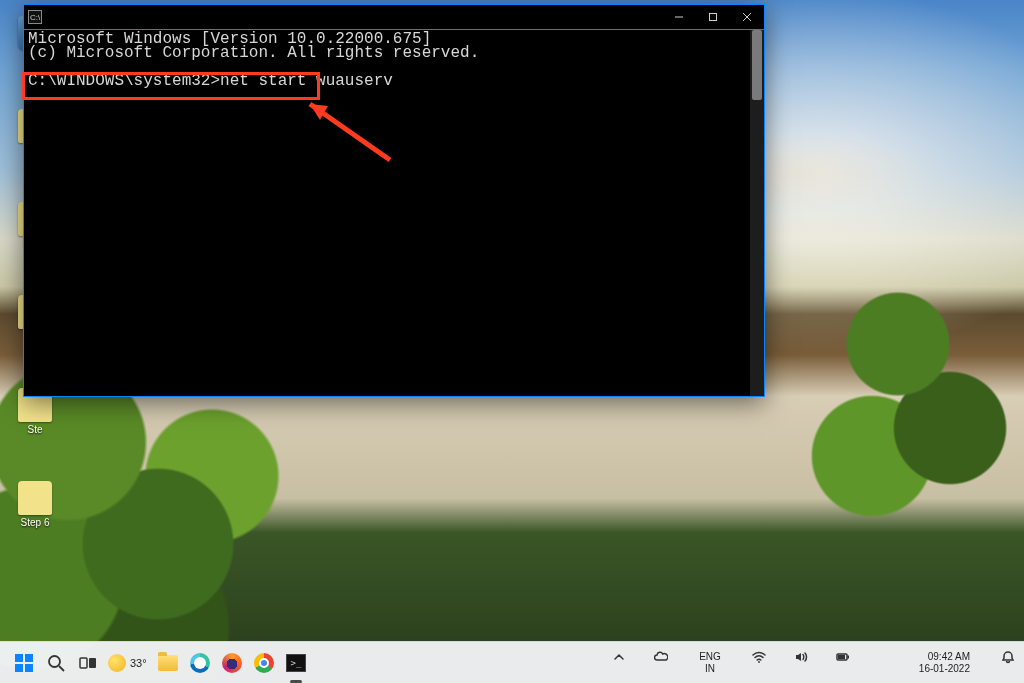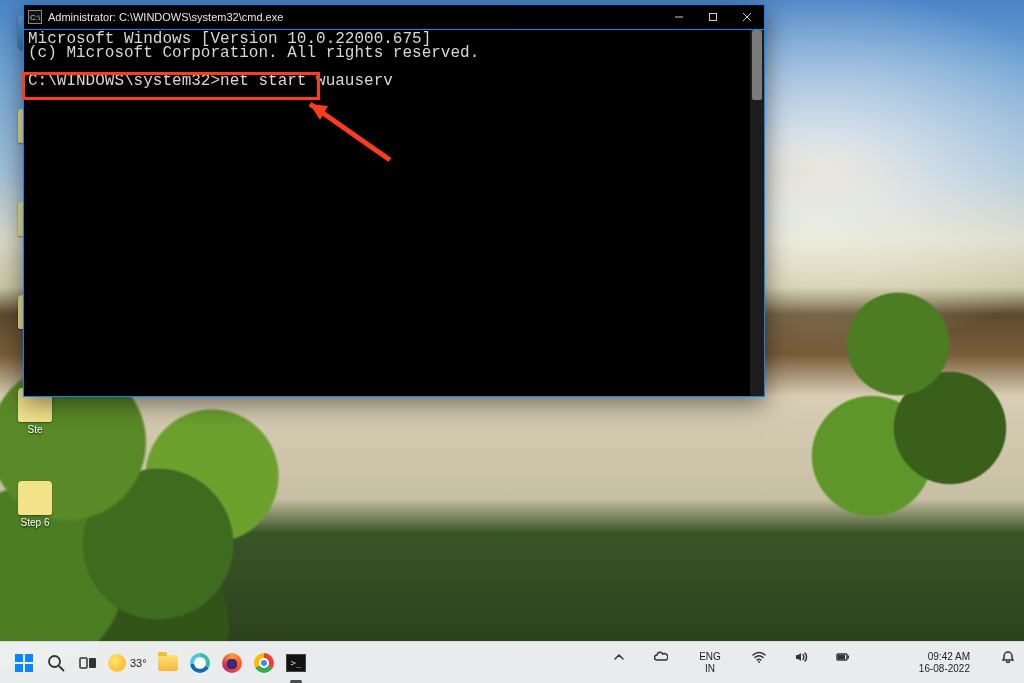--- a/index.html
+++ b/index.html
@@ -151,21 +151,20 @@
       </div>
     <div class="dicon">
         <div class="glyph"></div>
         <div class="label">Step 6</div>
       </div>
   </div>
 
   <div class="cmd-window">
     <div class="titlebar">
       <div class="tb-icon">C:\</div>
-      <span>Administrator: C:\WINDOWS\system32\cmd.exe</span>
       <div class="spacer"></div>
       <div class="win-btn">
           <svg viewBox="0 0 10 10">
             <line x1="1" y1="5" x2="9" y2="5" stroke="#ccc" stroke-width="1"></line>
           </svg>
         </div>
       <div class="win-btn">
           <svg viewBox="0 0 10 10">
             <rect x="1.5" y="1.5" width="7" height="7" fill="none" stroke="#ccc" stroke-width="1"></rect>
           </svg>
@@ -265,21 +264,21 @@
         </div>
       <div class="tray-icon">
           <svg viewBox="0 0 14 14">
             <rect x="1" y="4" width="10" height="6" rx="1"></rect>
             <rect x="11.5" y="5.5" width="1.5" height="3" fill="#333" stroke="none"></rect>
             <rect x="2" y="5" width="7" height="4" fill="#333" stroke="none"></rect>
           </svg>
         </div>
       <div class="clock">
         <div>09:42 AM</div>
-        <div>16-08-2022</div>
+        <div>16-01-2022</div>
       </div>
       <div class="tray-icon">
           <svg viewBox="0 0 14 14">
             <path d="M7 2a4 4 0 014 4v2l1 2H2l1-2V6a4 4 0 014-4zM5.5 11a1.5 1.5 0 003 0"></path>
           </svg>
         </div>
     </div>
   </div>
 </div>
 

